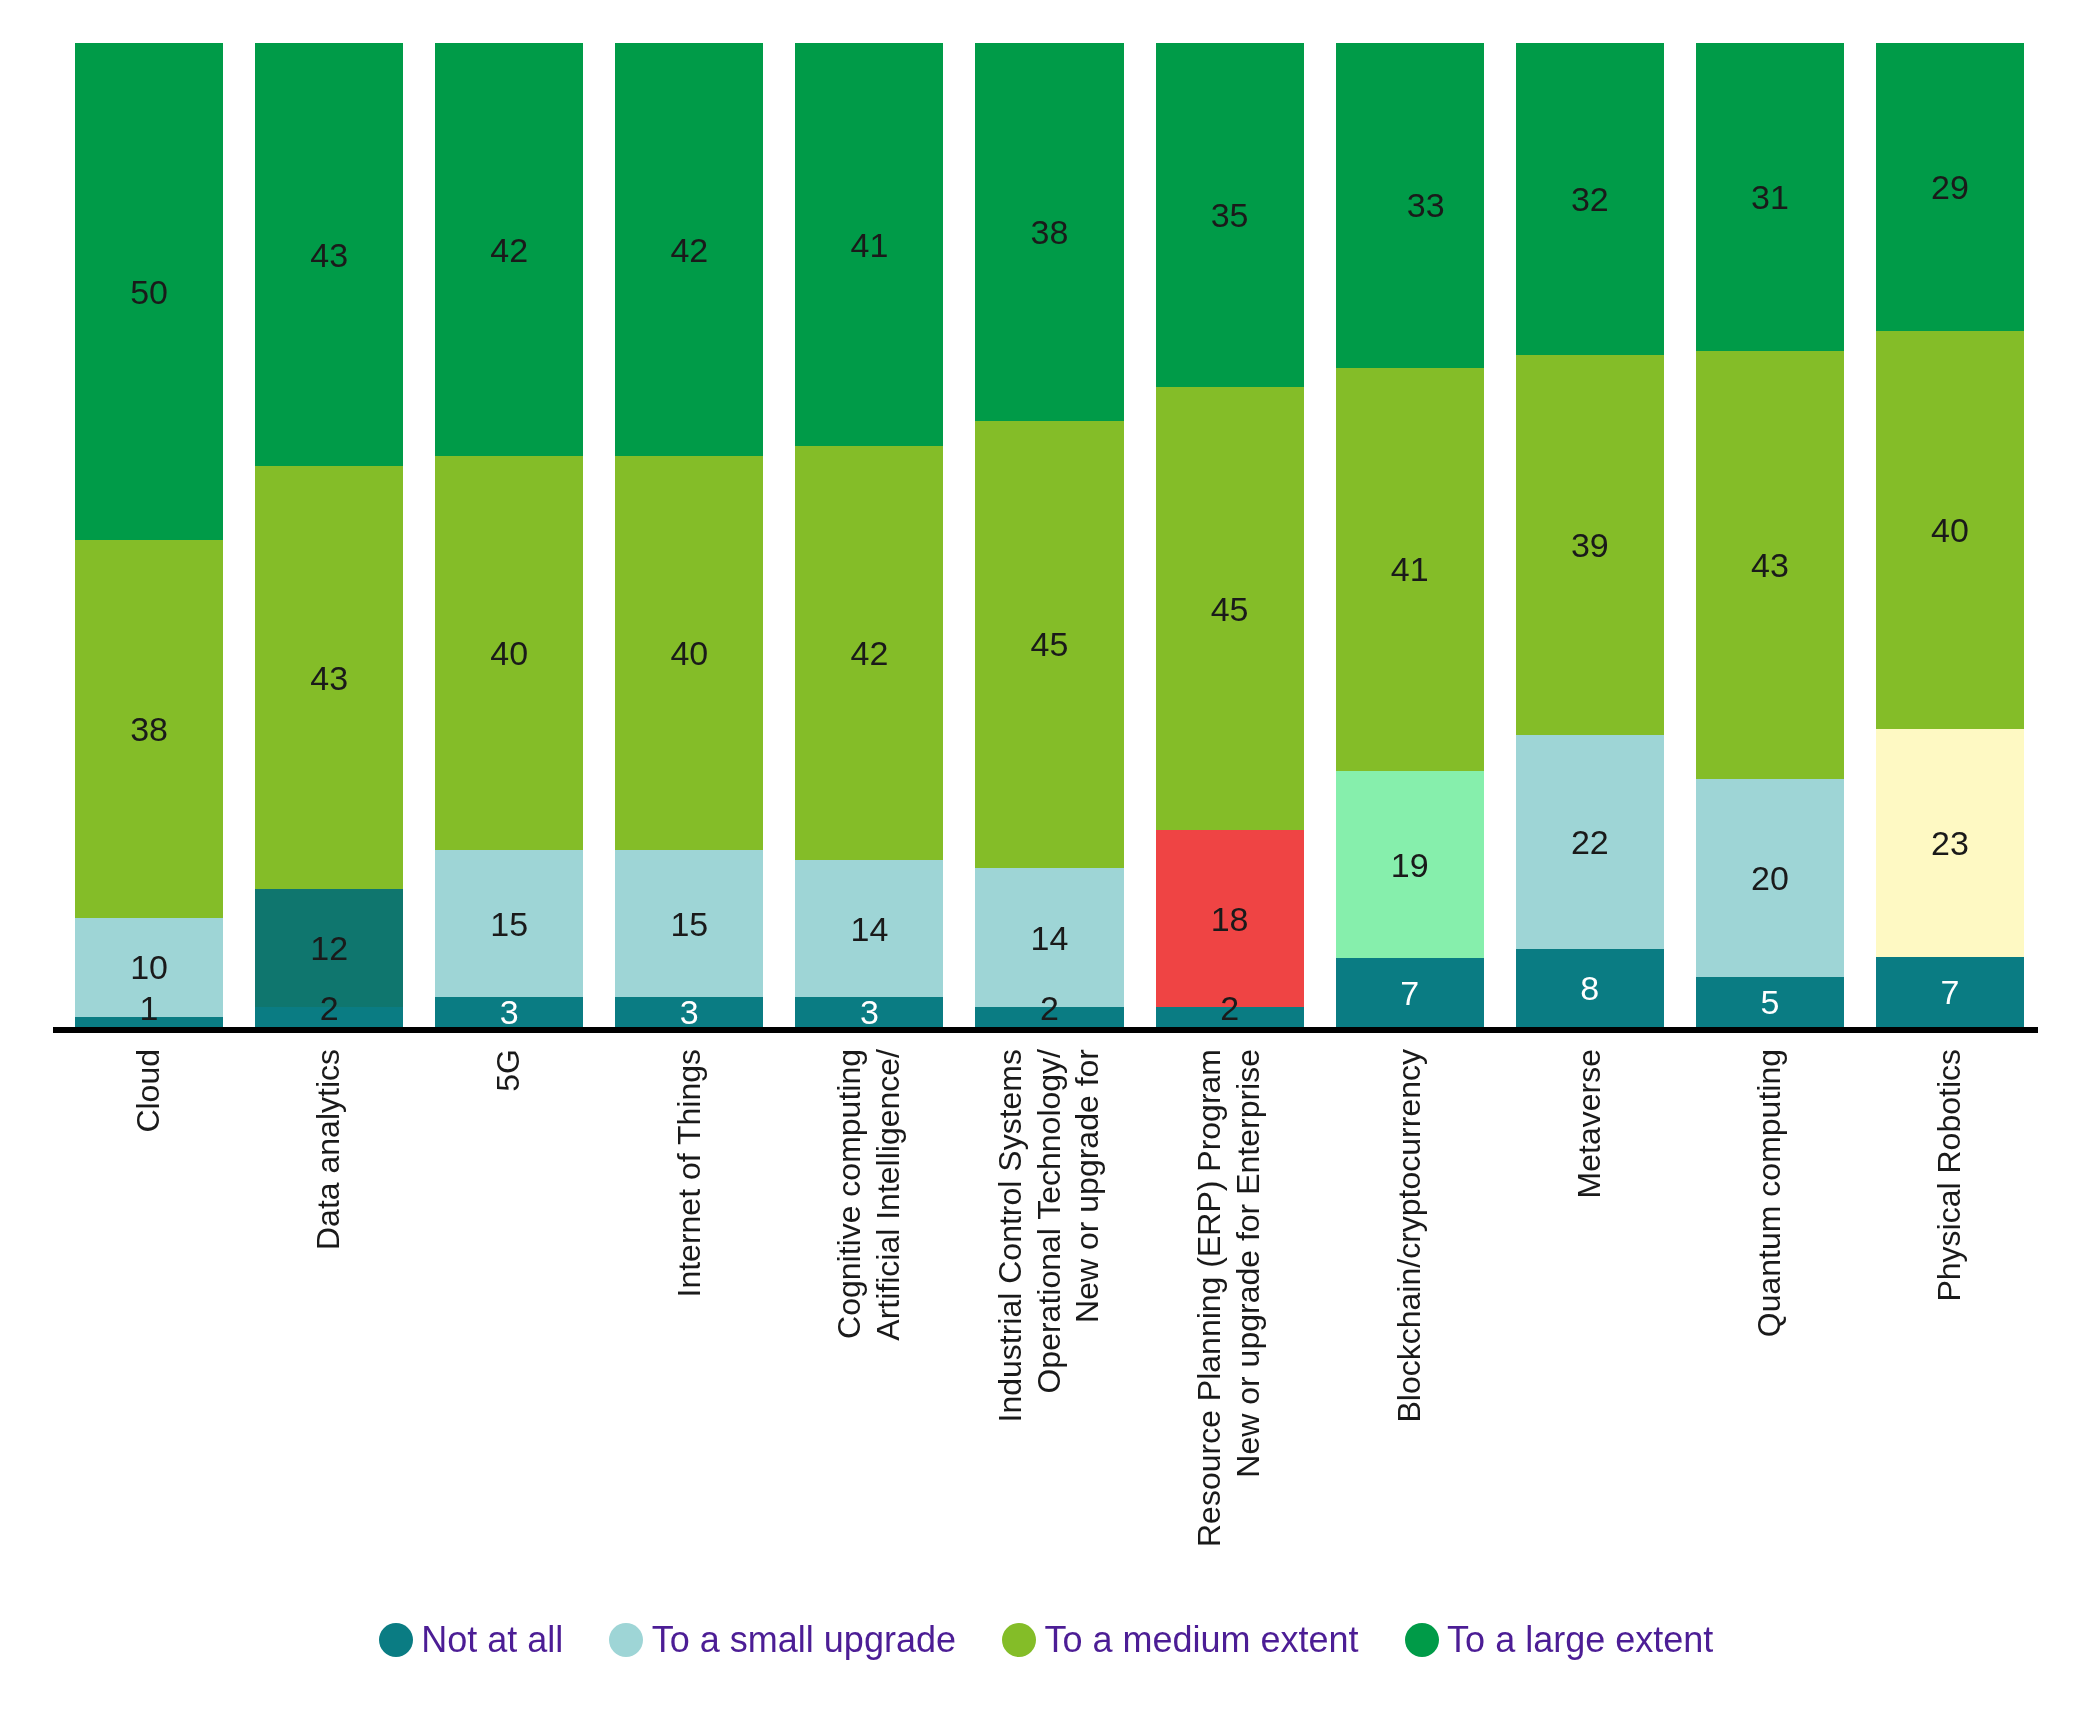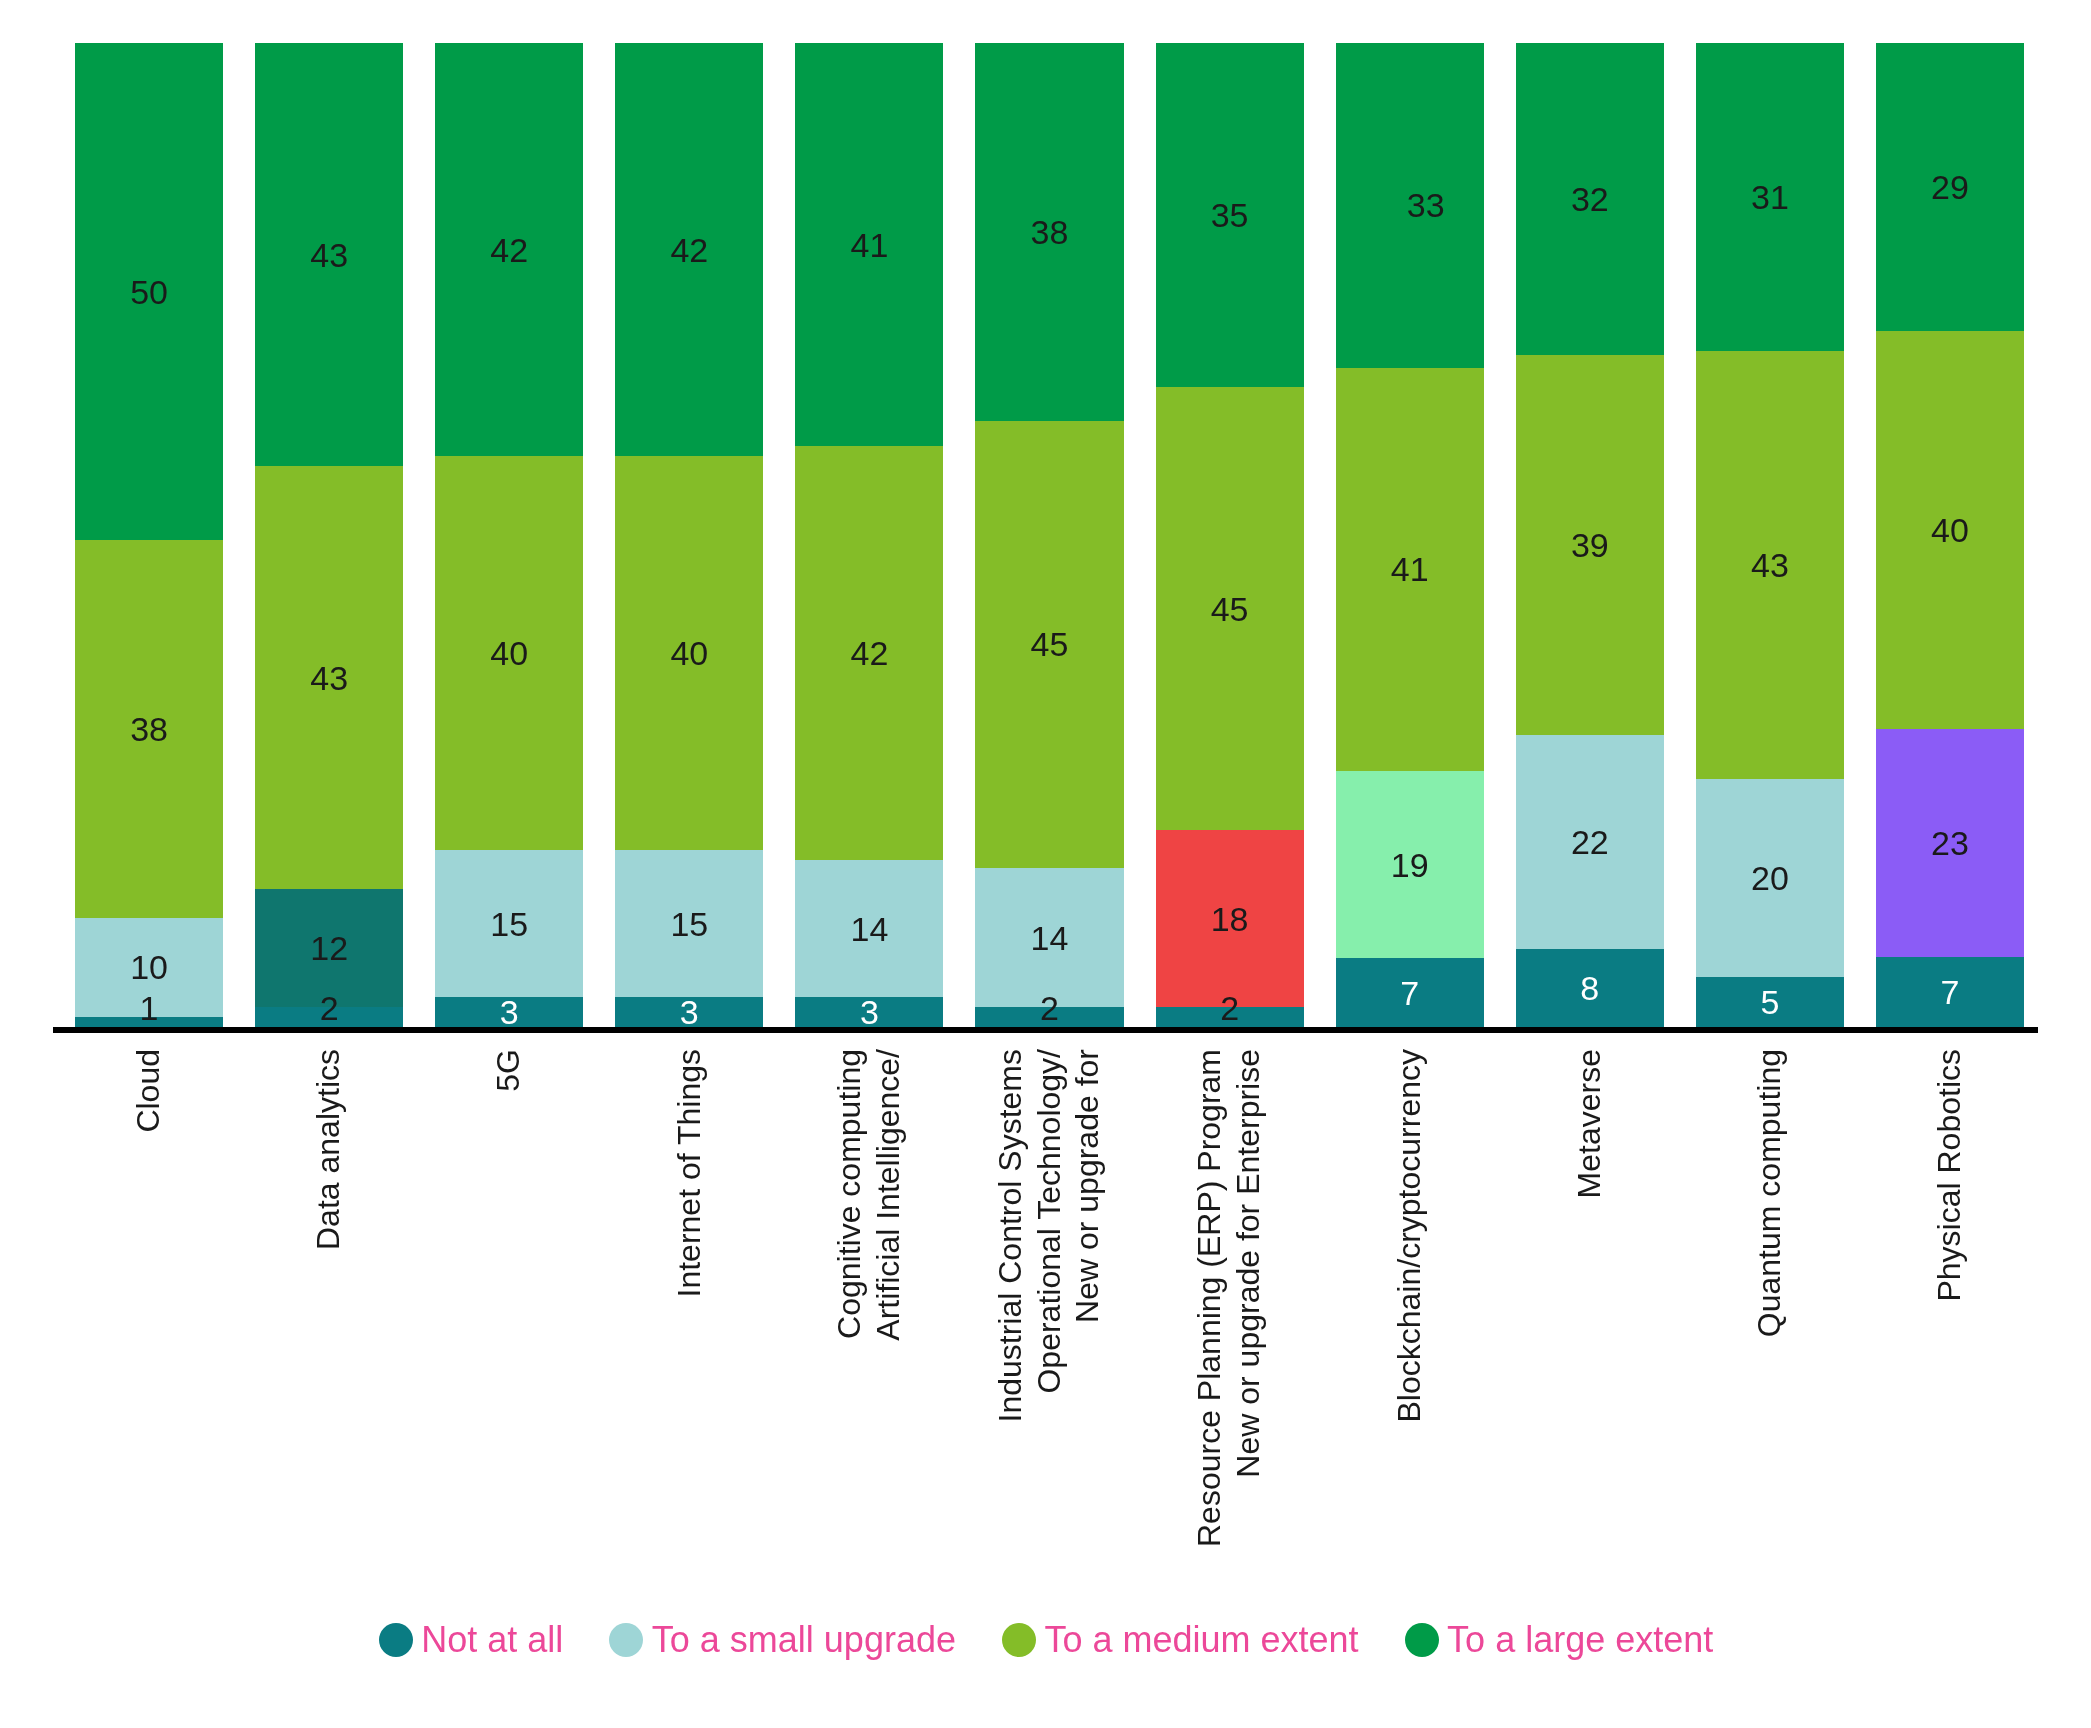--- a/index.html
+++ b/index.html
@@ -120,21 +120,21 @@
     gap: 8.5px;
   }
   .legend-swatch {
     width: 34px;
     height: 34px;
     border-radius: 50%;
     flex: none;
   }
   .legend-text {
     font-size: 36px;
-    color: #ec4899;
+    color: #4c1d95;
     white-space: nowrap;
     font-family: "Liberation Sans", sans-serif;
   }
 </style>
 </head>
 <body>
 
 <div id="chart-root">
 
   <div id="plot-area">
@@ -278,21 +278,21 @@
           <span class="seg-label">5</span>
         </div>
       </div>
       <div class="bar-column">
         <div class="seg large" style="height: 29.2929%; background: rgb(0, 155, 72);">
           <span class="seg-label">29</span>
         </div>
         <div class="seg medium" style="height: 40.404%; background: rgb(132, 189, 40);">
           <span class="seg-label">40</span>
         </div>
-        <div class="seg small" style="height: 23.2323%; background: #8b5cf6;">
+        <div class="seg small" style="height: 23.2323%; background: #fef9c3;">
           <span class="seg-label">23</span>
         </div>
         <div class="seg none" style="height: 7.07071%; background: rgb(10, 124, 131);">
           <span class="seg-label">7</span>
         </div>
       </div>
     </div>
 
   <div id="axis-line" style="background: rgb(0, 0, 0);"></div>
 

